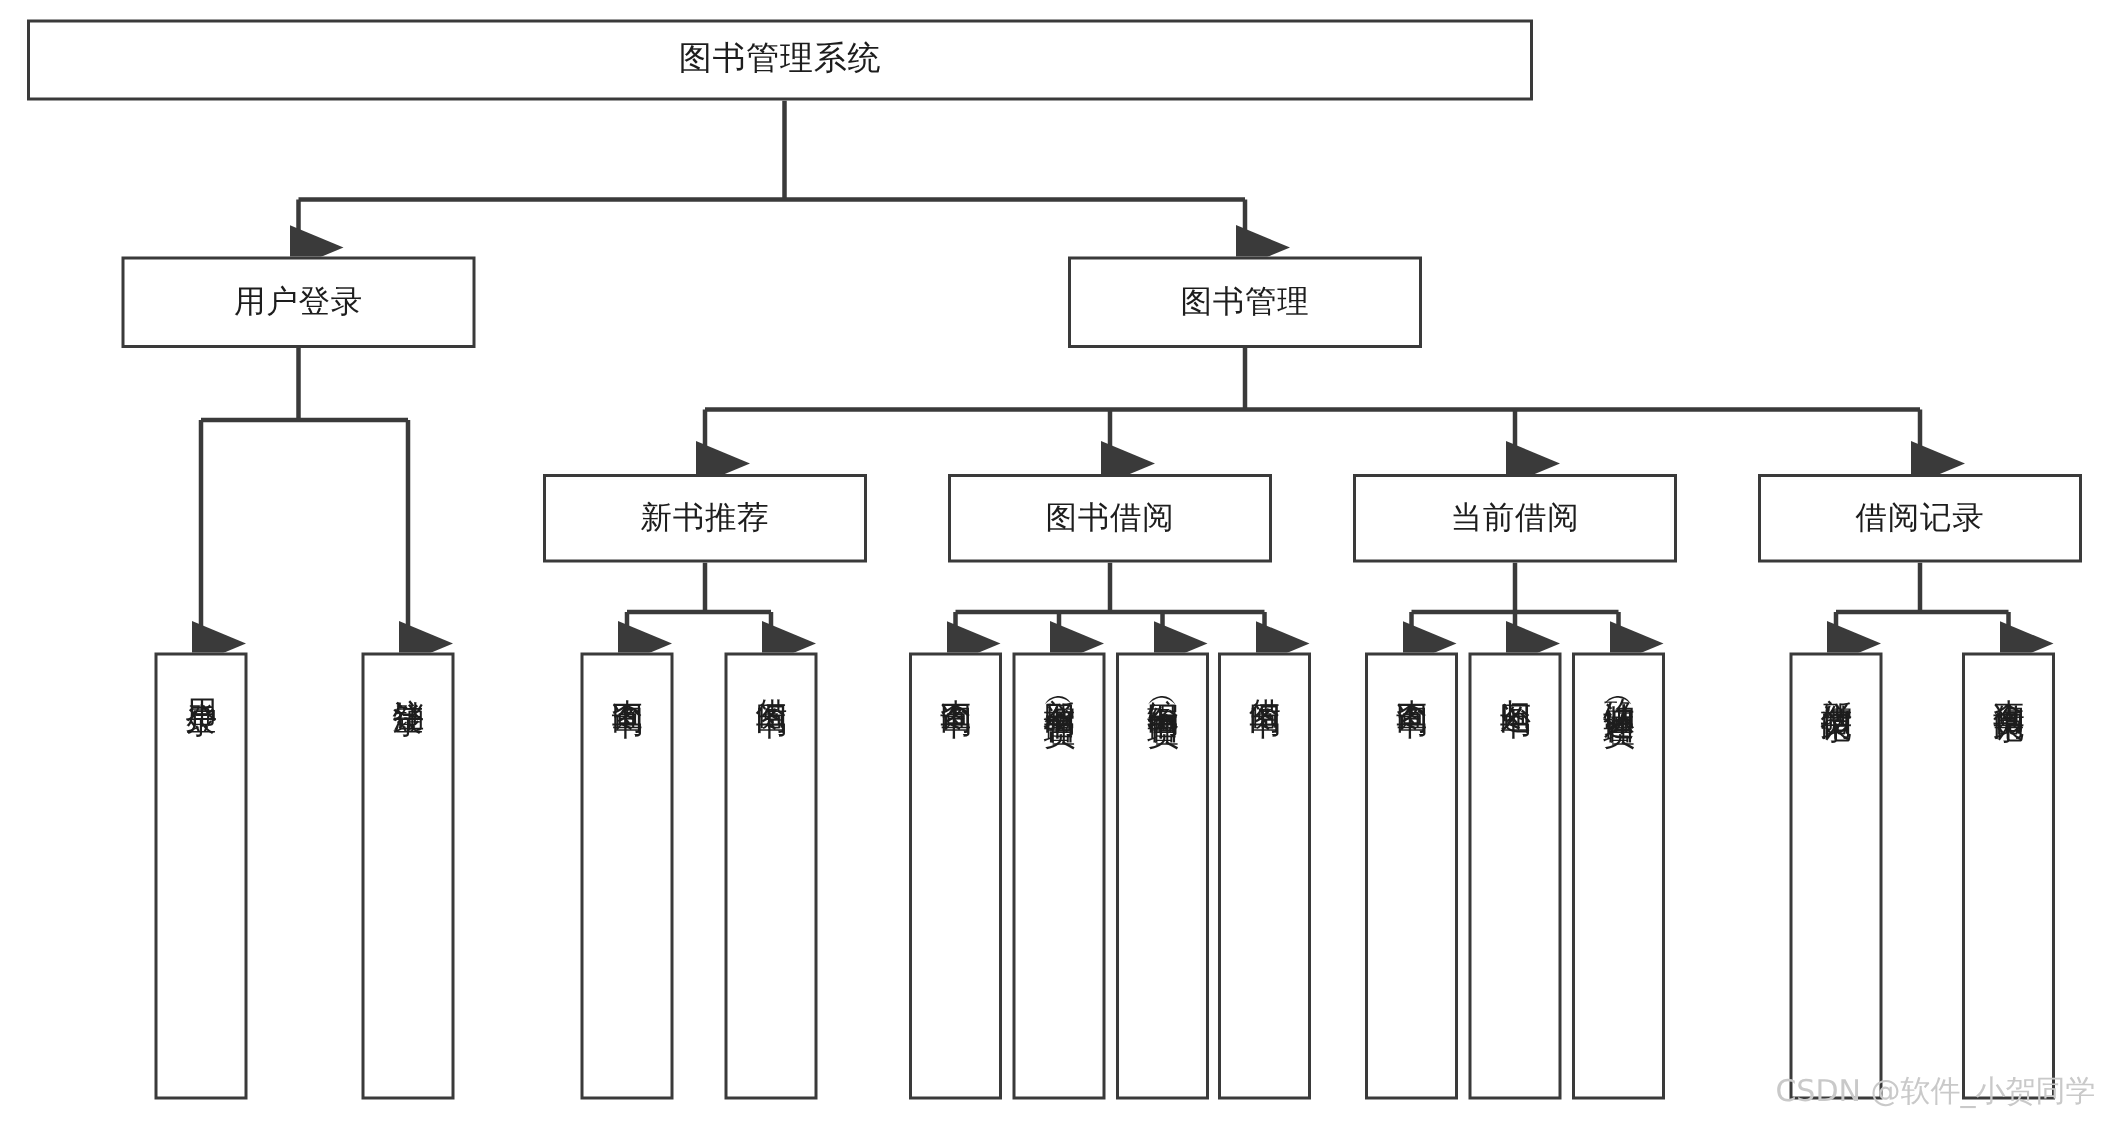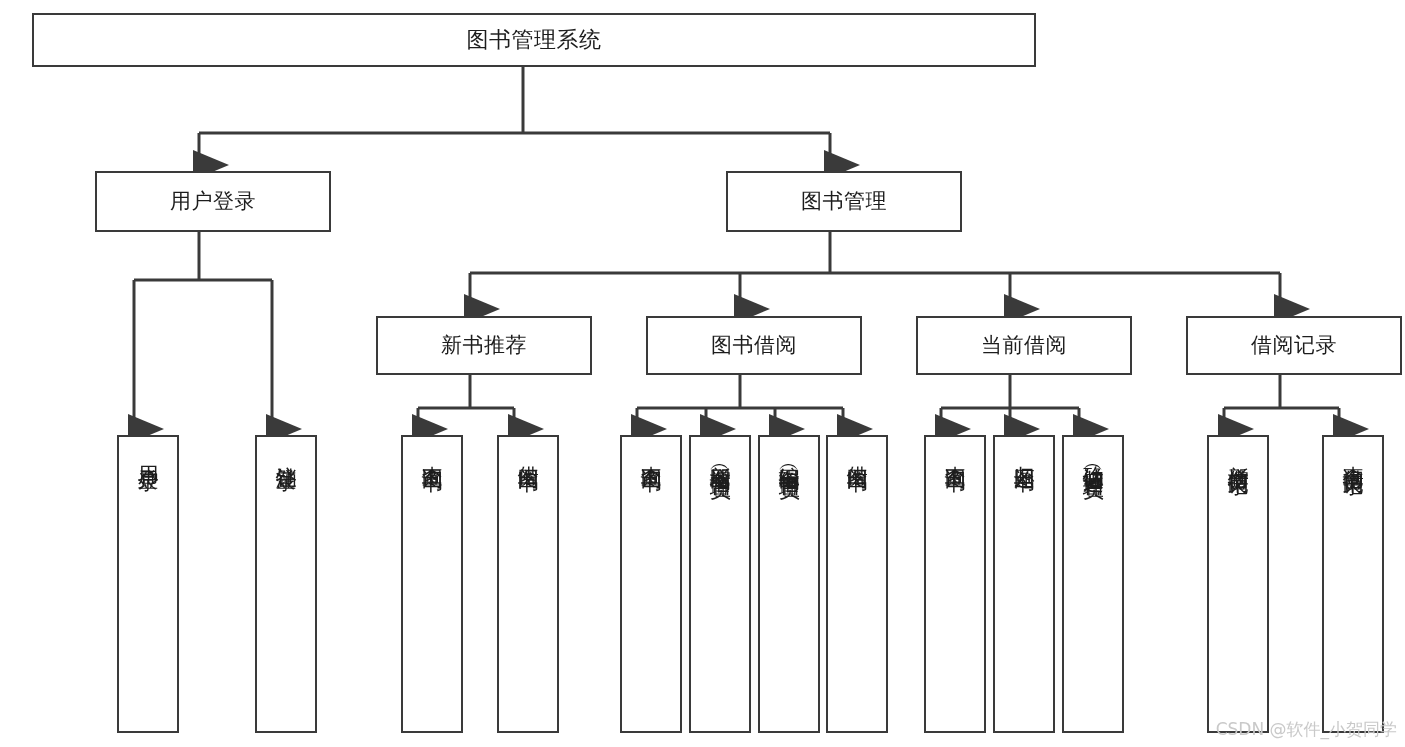--- a/index.html
+++ b/index.html
@@ -17,21 +17,20 @@
 
   .node{
     position:absolute;
     box-sizing:border-box;
     background:#ffffff;
     border:2px solid #3a3a3a;
     display:flex;
     align-items:center;
     justify-content:center;
     color:#1d1d1d;
-    margin-left:14px;
   }
   .node .label{
     display:block;
     text-align:center;
     line-height:1.18;
     letter-spacing:0.5px;
   }
 
   
   .node.h .label{font-size:21px;}
@@ -48,21 +47,21 @@
     font-size:21px;
     line-height:1.08;
     letter-spacing:2px;
     white-space:nowrap;
   }
 
   .watermark{
     position:absolute;
     right:8px;
     bottom:6px;
-    font-size:17px;
+    font-size:20px;
     color:#c9c9c9;
     white-space:nowrap;
     pointer-events:none;
   }
 </style>
 </head>
 <body>
 
 <div id="canvas">
 

